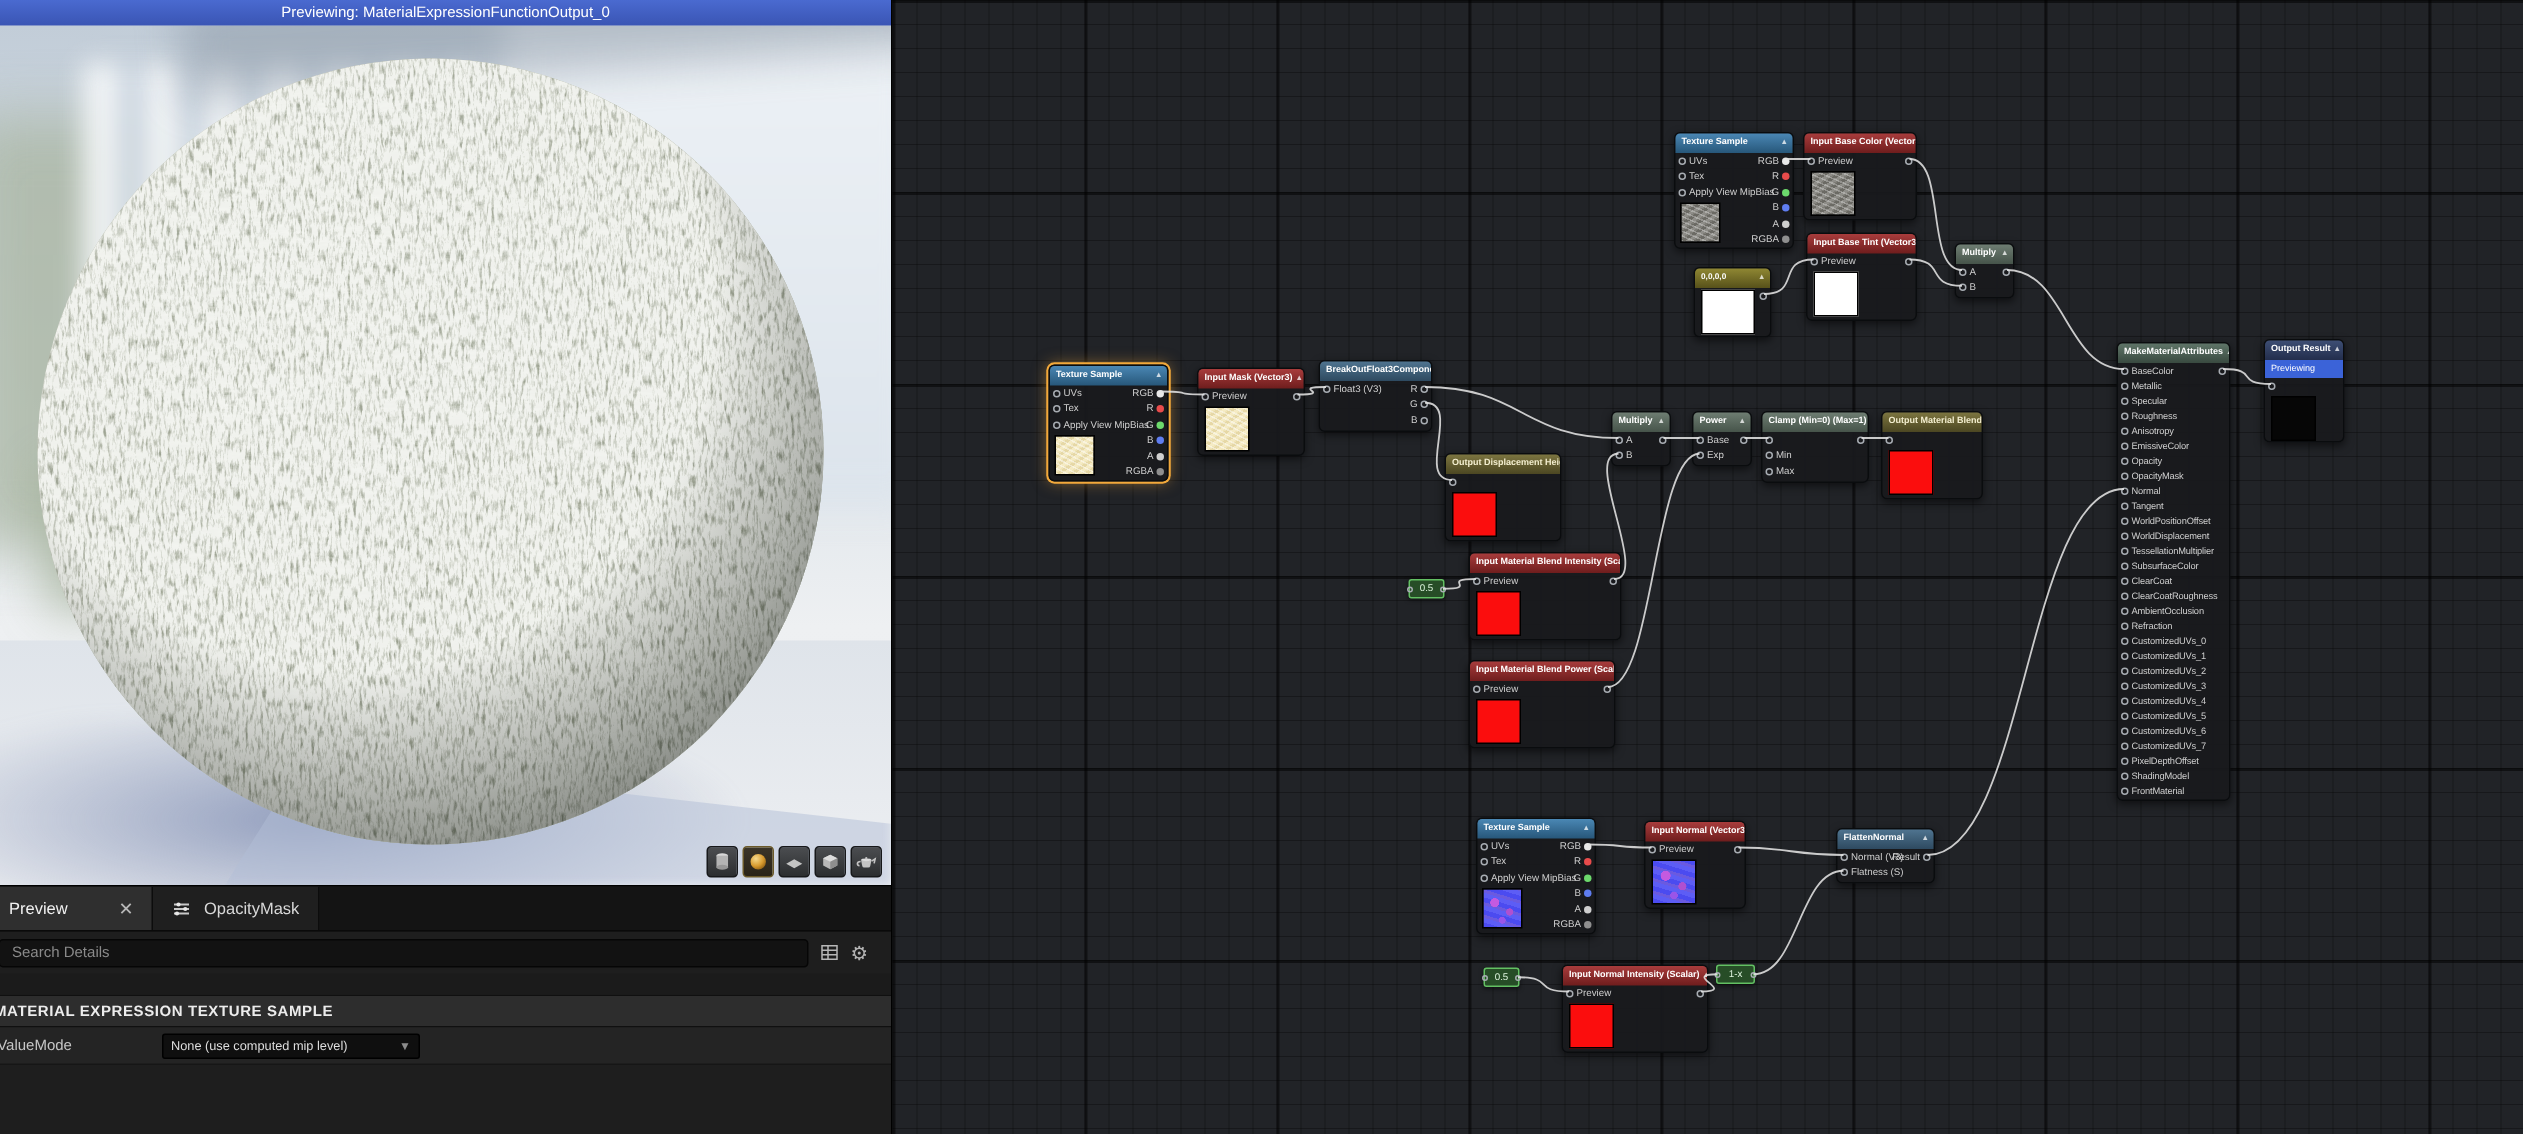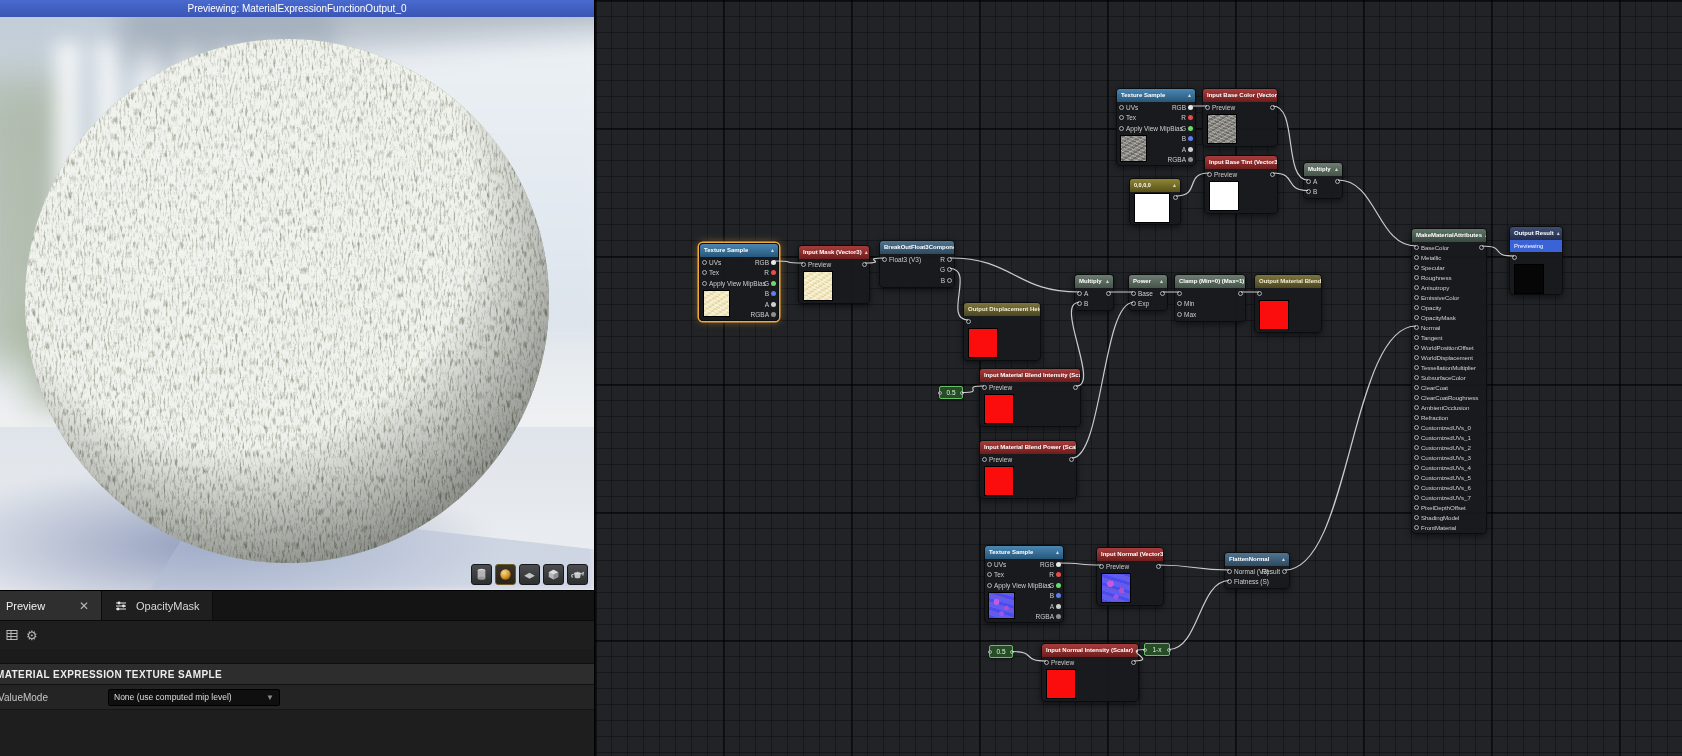--- a/index.html
+++ b/index.html
@@ -225,20 +225,21 @@
               </g>
               <circle cx="5" cy="4" r="1.4" fill="#e8e8e8"></circle>
               <circle cx="9.5" cy="7" r="1.4" fill="#e8e8e8"></circle>
               <circle cx="4" cy="10" r="1.4" fill="#e8e8e8"></circle>
             </svg>
         </span>
         <span>OpacityMask</span>
       </div>
     </div>
     <div class="search-row">
+      <input class="search-box" type="text" placeholder="Search Details" style="">
       <span class="mini-icon">
         <svg width="14" height="14" viewBox="0 0 14 14">
             <g fill="none" stroke="#b8b8b8" stroke-width="1">
               <rect x="2" y="2.5" width="10" height="9"></rect>
               <line x1="2" y1="5.5" x2="12" y2="5.5"></line>
               <line x1="2" y1="8.5" x2="12" y2="8.5"></line>
               <line x1="6" y1="2.5" x2="6" y2="11.5"></line>
             </g>
           </svg>
       </span>

